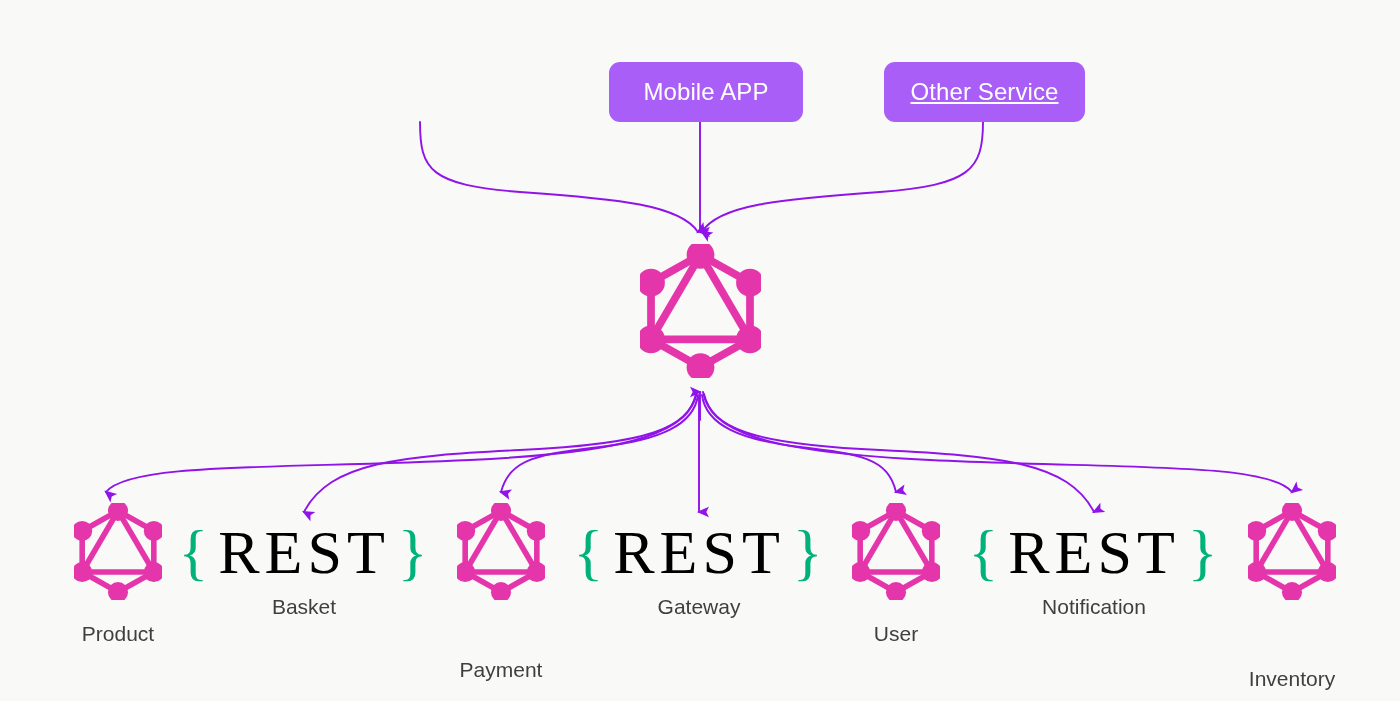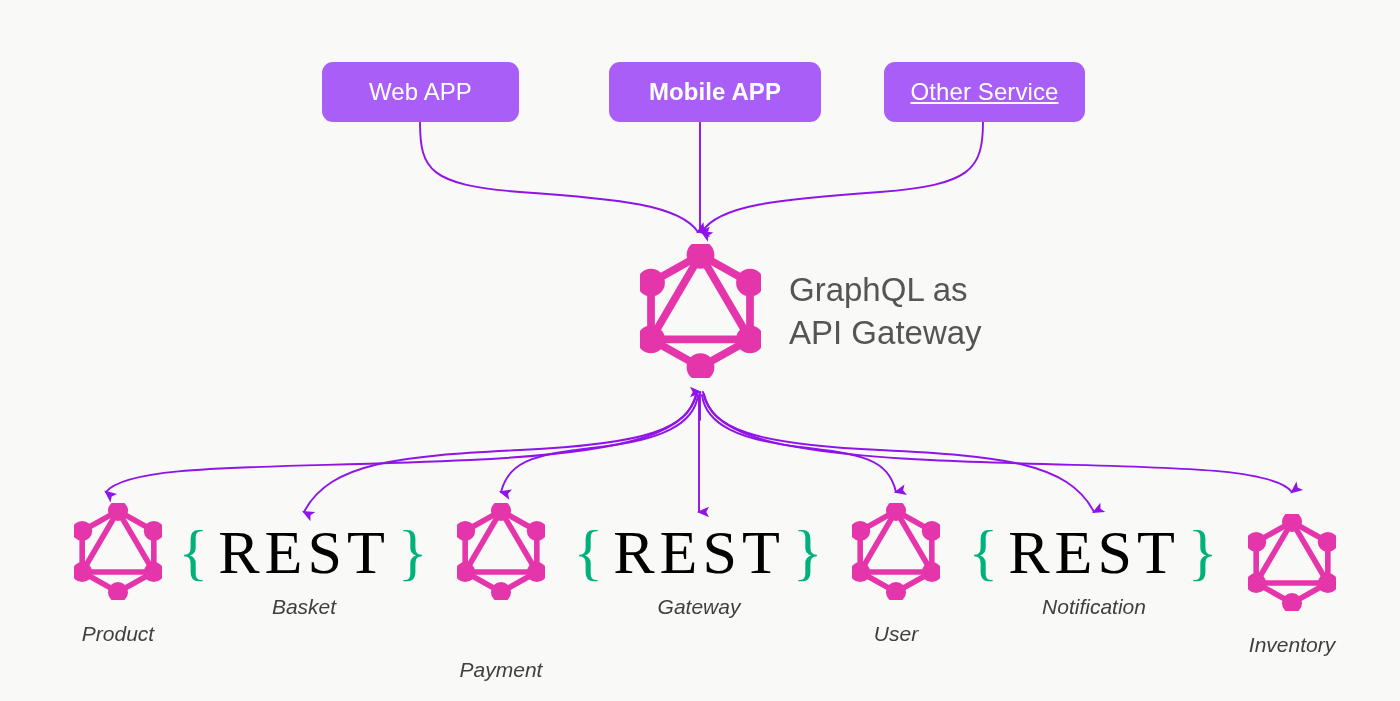--- a/index.html
+++ b/index.html
@@ -55,21 +55,20 @@
     position: absolute;
     display: flex;
     flex-direction: column;
     align-items: center;
   }
   .svc-label {
     color: #3f3f3f;
     font-size: 21px;
     font-family: "Liberation Sans", sans-serif;
     white-space: nowrap;
-    font-style: italic;
   }
   .rest-logo {
     font-family: "Liberation Serif", serif;
     font-size: 62px;
     line-height: 1;
     letter-spacing: 2px;
     white-space: nowrap;
     display: flex;
     align-items: center;
   }
@@ -102,25 +101,22 @@
       <path d="M697,392 C690,430 640,452 470,460 C280,469 130,462 106,492" marker-end="url(#arrowTip)"></path>
       <path d="M696,394 C688,428 650,444 520,450 C400,456 330,462 304,512" marker-end="url(#arrowTip)"></path>
       <path d="M698,395 C694,425 660,440 600,447 C540,454 510,458 501,492" marker-end="url(#arrowTip)"></path>
       <path d="M699,396 L699,512" marker-end="url(#arrowTip)"></path>
       <path d="M702,395 C706,425 740,440 800,447 C860,454 888,458 896,492" marker-end="url(#arrowTip)"></path>
       <path d="M704,394 C712,428 750,444 880,450 C1000,456 1068,462 1094,512" marker-end="url(#arrowTip)"></path>
       <path d="M703,392 C710,430 760,452 930,460 C1120,469 1268,462 1292,492" marker-end="url(#arrowTip)"></path>
     </g>
   </svg>
 
-  <div class="client-box" style="left:322px; top:62px; width:197px; height:60px;">
-    <span>Web APP</span>
-  </div>
-
-  <div class="client-box" style="left:609px; top:62px; width:212px; height:60px;font-weight:bold;">
+
+  <div class="client-box" style="left:609px; top:62px; width:194px; height:60px;">
     <span>Mobile APP</span>
   </div>
 
   <div class="client-box" style="left:884px; top:62px; width:201px; height:60px;text-decoration:underline;">
     <span>Other Service</span>
   </div>
 
   <div class="gw-wrap" style="left:640px; top:244px;">
     <svg width="121" height="134" viewBox="0 0 100 111">
       <g stroke="#e535ab" stroke-width="6.4" fill="none">
@@ -136,22 +132,20 @@
       </g>
       <g fill="#e535ab">
         <circle cx="50" cy="9" r="11.5"></circle>
         <circle cx="9" cy="32" r="11.5"></circle>
         <circle cx="91" cy="32" r="11.5"></circle>
         <circle cx="9" cy="79" r="11.5"></circle>
         <circle cx="91" cy="79" r="11.5"></circle>
         <circle cx="50" cy="102" r="11.5"></circle>
       </g>
     </svg>
-    <div class="gw-label">GraphQL as
-API Gateway</div>
   </div>
 
   <div class="service" style="left:74px; top:503px; width:88px;">
     <svg width="88" height="97" viewBox="0 0 100 111">
       <g stroke="#e535ab" stroke-width="6.4" fill="none">
         <line x1="50" y1="9" x2="9" y2="32"></line>
           <line x1="50" y1="9" x2="91" y2="32"></line>
         <line x1="9" y1="32" x2="9" y2="79"></line>
           <line x1="91" y1="32" x2="91" y2="79"></line>
         <line x1="9" y1="79" x2="50" y2="102"></line>
@@ -242,21 +236,21 @@
 
   <div class="service" style="left:994px; top:521px; width:200px;">
     <div class="rest-logo">
       <span class="rest-brace">{</span>
       <span class="rest-word">REST</span>
       <span class="rest-brace">}</span>
     </div>
     <div class="svc-label" style="margin-top:12px;">Notification</div>
   </div>
 
-  <div class="service" style="left:1248px; top:514px; width:88px;">
+  <div class="service" style="left:1248px; top:503px; width:88px;gap:45px;">
     <svg width="88" height="97" viewBox="0 0 100 111">
       <g stroke="#e535ab" stroke-width="6.4" fill="none">
         <line x1="50" y1="9" x2="9" y2="32"></line>
           <line x1="50" y1="9" x2="91" y2="32"></line>
         <line x1="9" y1="32" x2="9" y2="79"></line>
           <line x1="91" y1="32" x2="91" y2="79"></line>
         <line x1="9" y1="79" x2="50" y2="102"></line>
           <line x1="91" y1="79" x2="50" y2="102"></line>
         <line x1="50" y1="9" x2="9" y2="79"></line>
           <line x1="50" y1="9" x2="91" y2="79"></line>

